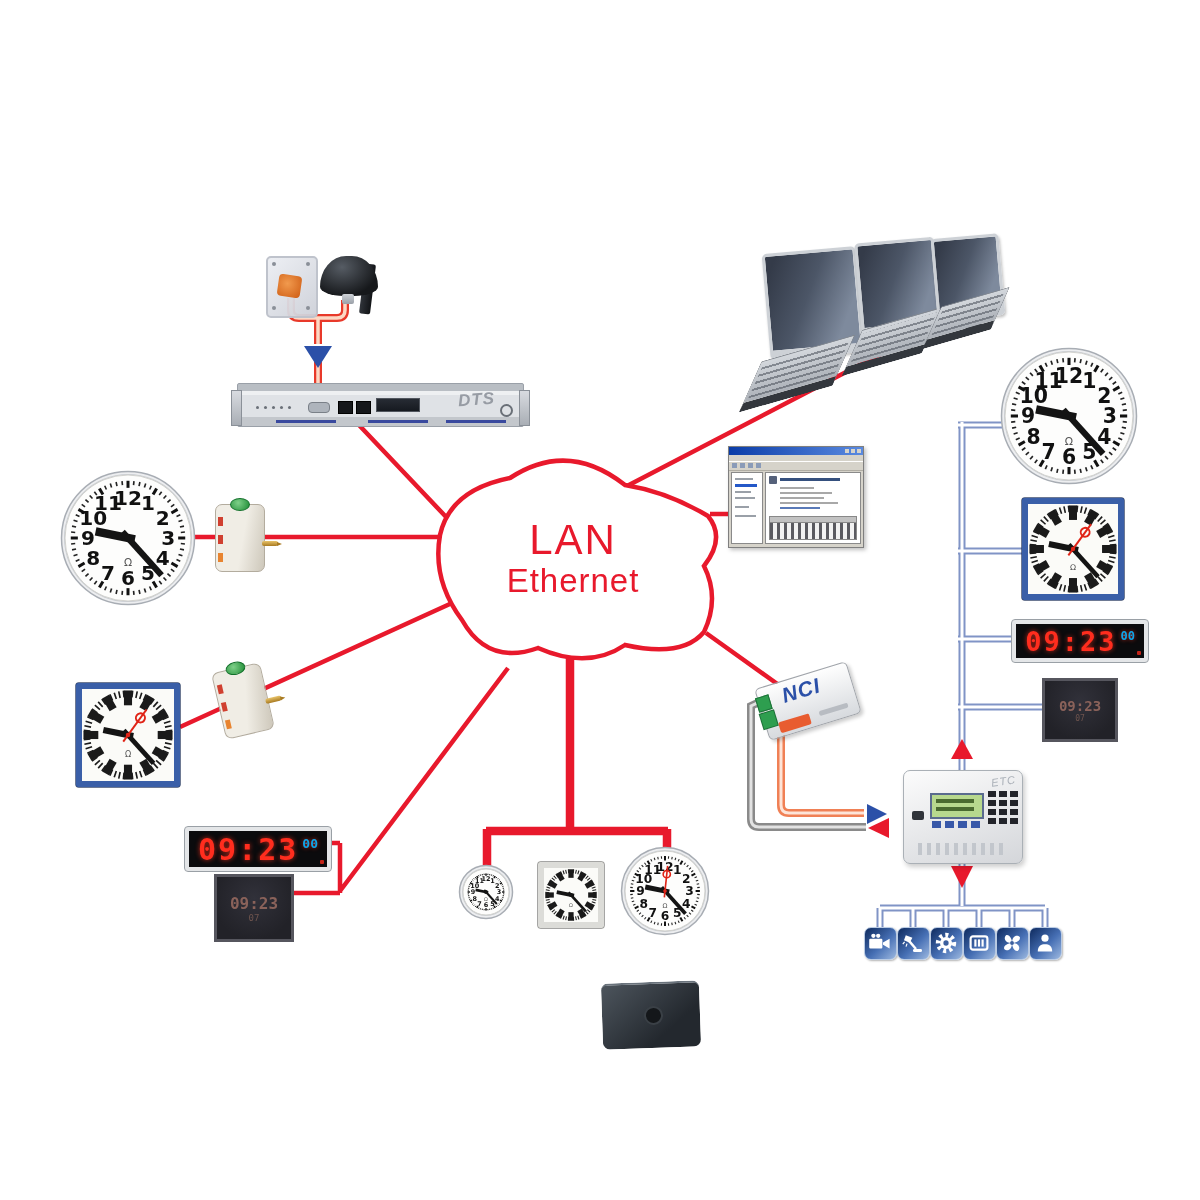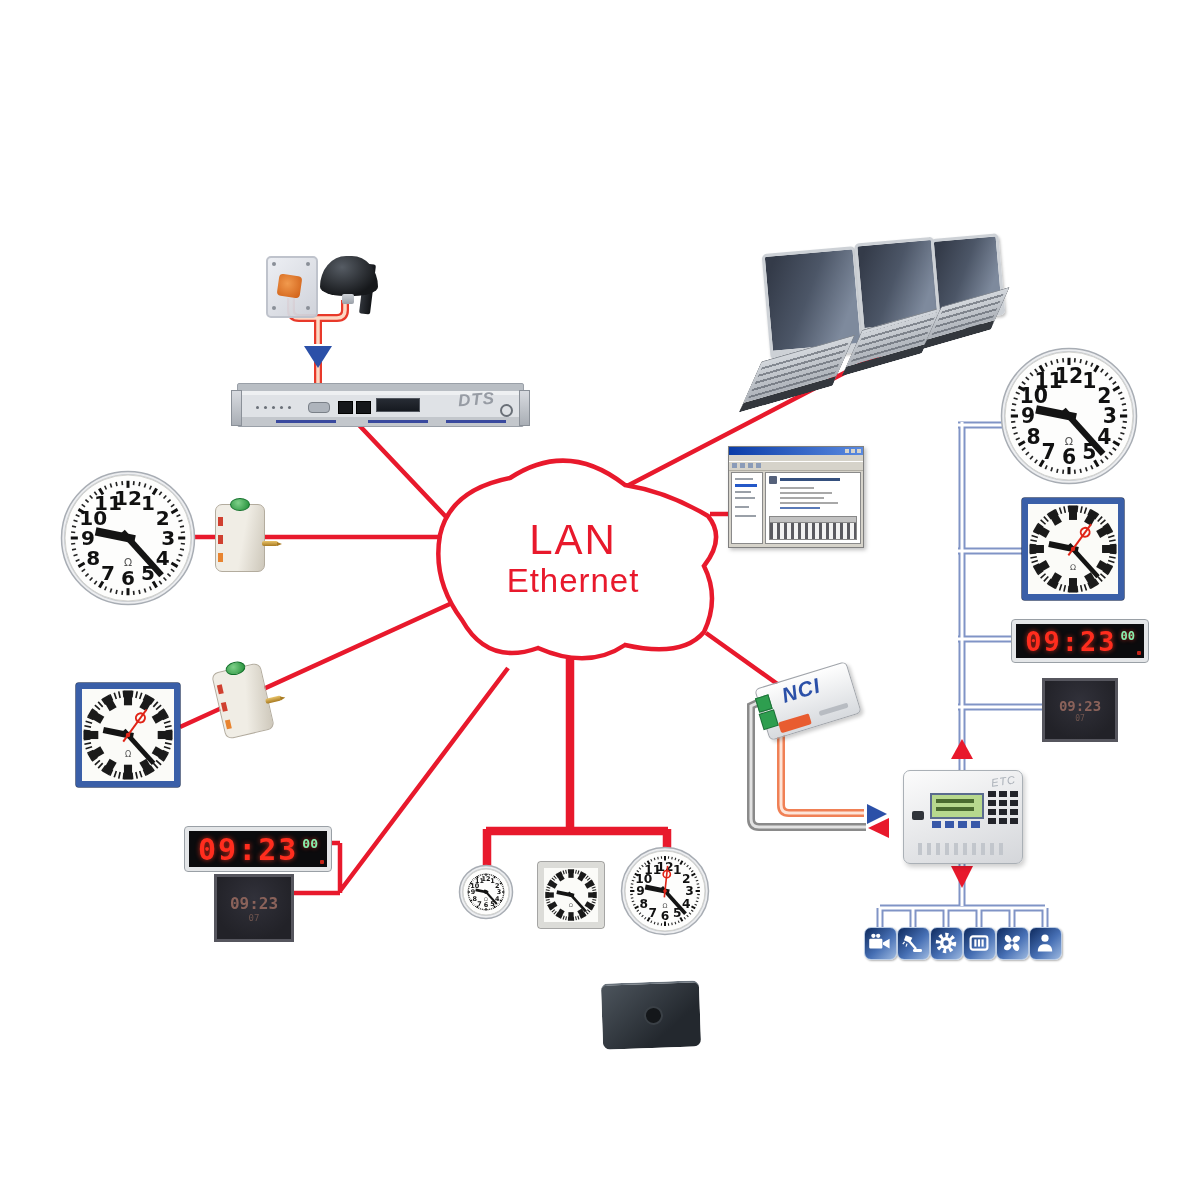--- a/index.html
+++ b/index.html
@@ -66,21 +66,21 @@
   .movement .cap{position:absolute;left:14px;top:-7px;width:18px;height:11px;background:radial-gradient(circle at 40% 35%,#7ed089,#1d8a33);border-radius:50%;border:1px solid #12702a;}
   .movement .shaft{position:absolute;right:-14px;top:36px;width:16px;height:5px;background:linear-gradient(#e8c36a,#a97b22);border-radius:2px;}
   .movement .shaft::after{content:"";position:absolute;right:-4px;top:1px;border-left:5px solid #a97b22;border-top:2px solid transparent;border-bottom:2px solid transparent;}
   .movement .labels{position:absolute;left:2px;top:12px;width:5px;height:9px;background:#d04030;box-shadow:0 18px #d04030,0 36px #e88430;}
   #movement1{left:215px;top:504px;}
   #movement2{left:218px;top:667px;transform:rotate(-13deg);}
 
   
   .led{position:absolute;background:#0b0b0d;border:4px solid #e4e6e8;outline:1px solid #9aa0a6;border-radius:3px;display:flex;align-items:center;justify-content:center;gap:4px;z-index:3;}
   .led .t{font-family:"DejaVu Sans Mono",monospace;font-weight:bold;color:#ff2d1e;text-shadow:0 0 5px rgba(255,50,30,.75);letter-spacing:2px;}
-  .led .s{font-family:"DejaVu Sans Mono",monospace;font-weight:bold;color:#86efac;text-shadow:0 0 4px rgba(255,50,30,.7);align-self:flex-start;margin-top:5px;}
+  .led .s{font-family:"DejaVu Sans Mono",monospace;font-weight:bold;color:#0ea5e9;text-shadow:0 0 4px rgba(255,50,30,.7);align-self:flex-start;margin-top:5px;}
   .led::after{content:"";position:absolute;right:3px;bottom:3px;width:4px;height:4px;background:#c22318;border-radius:1px;}
   #led-left{left:185px;top:827px;width:138px;height:36px;} #led-left .t{font-size:30px;} #led-left .s{font-size:13px;}
   #led-right{left:1012px;top:620px;width:128px;height:34px;} #led-right .t{font-size:27px;} #led-right .s{font-size:12px;}
 
   
   .eco{position:absolute;background:radial-gradient(circle at 50% 35%,#31313a,#222228 75%);border:3px solid #56565e;display:flex;flex-direction:column;align-items:center;justify-content:center;z-index:3;}
   .eco .t{font-family:"DejaVu Sans Mono",monospace;font-weight:bold;color:#8a625a;}
   .eco .d{font-family:"DejaVu Sans Mono",monospace;color:#6e544e;}
   #eco-left{left:214px;top:874px;width:74px;height:62px;} #eco-left .t{font-size:16px;} #eco-left .d{font-size:9px;}
   #eco-right{left:1042px;top:678px;width:70px;height:58px;} #eco-right .t{font-size:14px;} #eco-right .d{font-size:8px;}

